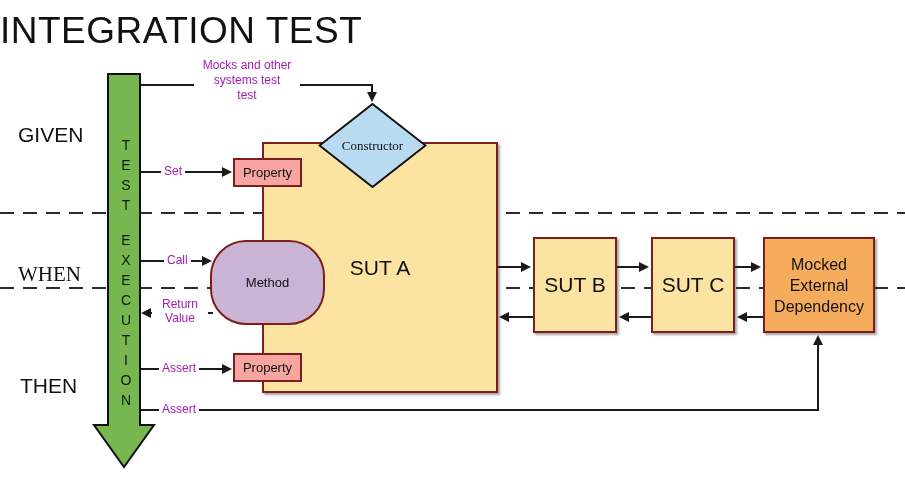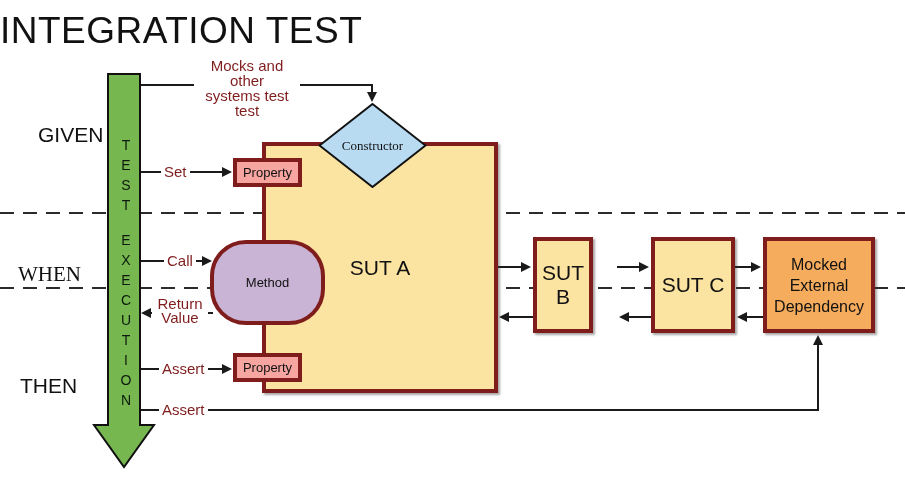--- a/index.html
+++ b/index.html
@@ -18,61 +18,61 @@
   
   .dash{
     left:0;width:905px;height:2px;z-index:0;
     background:repeating-linear-gradient(90deg,#2b2b2b 0 14px,transparent 14px 23px);
   }
   .dash1{top:212px;}
   .dash2{top:287px;}
 
   
   .phase{font-size:21px;color:#111;z-index:4;}
-  .phase-given{left:18px;top:123px;margin-left:20px;}
+  .phase-given{left:18px;top:123px;}
   .phase-when{left:18px;top:262px;font-family:Liberation Serif, serif;}
   .phase-then{left:20px;top:374px;}
 
   
   .connectors{left:0;top:0;width:905px;height:481px;z-index:1;}
   .connectors line{stroke:#1a1a1a;stroke-width:2;}
   .connectors polygon{fill:#1a1a1a;stroke:none;}
 
   
   .exec-arrow{left:88px;top:72px;width:70px;height:400px;z-index:2;}
   .exec-text{
     left:116px;width:18px;text-align:center;z-index:3;
     writing-mode:vertical-rl;text-orientation:upright;
     font-size:14px;letter-spacing:4px;color:#0d1a0d;
   }
   .exec-word1{top:137px;height:72px;}
   .exec-word2{top:232px;height:162px;}
 
   
-  .node{box-sizing:border-box;border:4px solid #7f1d1d;display:flex;align-items:center;justify-content:center;text-align:center;}
+  .node{box-sizing:border-box;border:2px solid #7f1d1d;display:flex;align-items:center;justify-content:center;text-align:center;}
   .shadow{box-shadow:2px 2px 2px rgba(60,60,60,0.45);}
   .sut-a{left:262px;top:142px;width:236px;height:251px;background:#fbe3a2;z-index:2;font-size:21px;}
-  .sut-b{left:533px;top:237px;width:60px;height:96px;background:#fbe3a2;z-index:2;font-size:21px;}
+  .sut-b{left:533px;top:237px;width:84px;height:96px;background:#fbe3a2;z-index:2;font-size:21px;}
   .sut-c{left:651px;top:237px;width:84px;height:96px;background:#fbe3a2;z-index:2;font-size:21px;}
   .mocked{left:763px;top:237px;width:112px;height:96px;background:#f6ac5d;z-index:2;font-size:16px;line-height:21px;flex-direction:column;}
   .property{width:69px;height:29px;background:#f6a5a0;z-index:3;font-size:13px;}
   .property-set{left:233px;top:158px;}
   .property-assert{left:233px;top:353px;}
   .method{left:210px;top:240px;width:115px;height:85px;background:#cab4d6;border-radius:36px;z-index:3;font-size:13px;}
 
   
   .diamond{left:318px;top:103px;width:109px;height:85px;z-index:3;font-family:Liberation Serif, serif;}
   .diamond svg{position:absolute;left:0;top:0;}
   .diamond .dlabel{
     position:absolute;left:0;top:0;width:109px;height:85px;
     display:flex;align-items:center;justify-content:center;font-size:13px;
   }
 
   
-  .linelabel{background:#fff;font-size:15px;color:#7f1d1d;z-index:4;padding:0 3px;line-height:15px;}
+  .linelabel{background:#fff;font-size:12px;color:#a21caf;z-index:4;padding:0 3px;line-height:15px;}
   .annotation{left:194px;top:58px;width:100px;text-align:center;}
   .lbl-set{left:161px;top:164px;}
   .lbl-call{left:164px;top:253px;}
   .lbl-return{left:152px;top:297px;width:56px;text-align:center;padding:0;line-height:14px;}
   .lbl-assert1{left:159px;top:361px;}
   .lbl-assert2{left:159px;top:402px;}
 </style>
 </head>
 <body>
 

